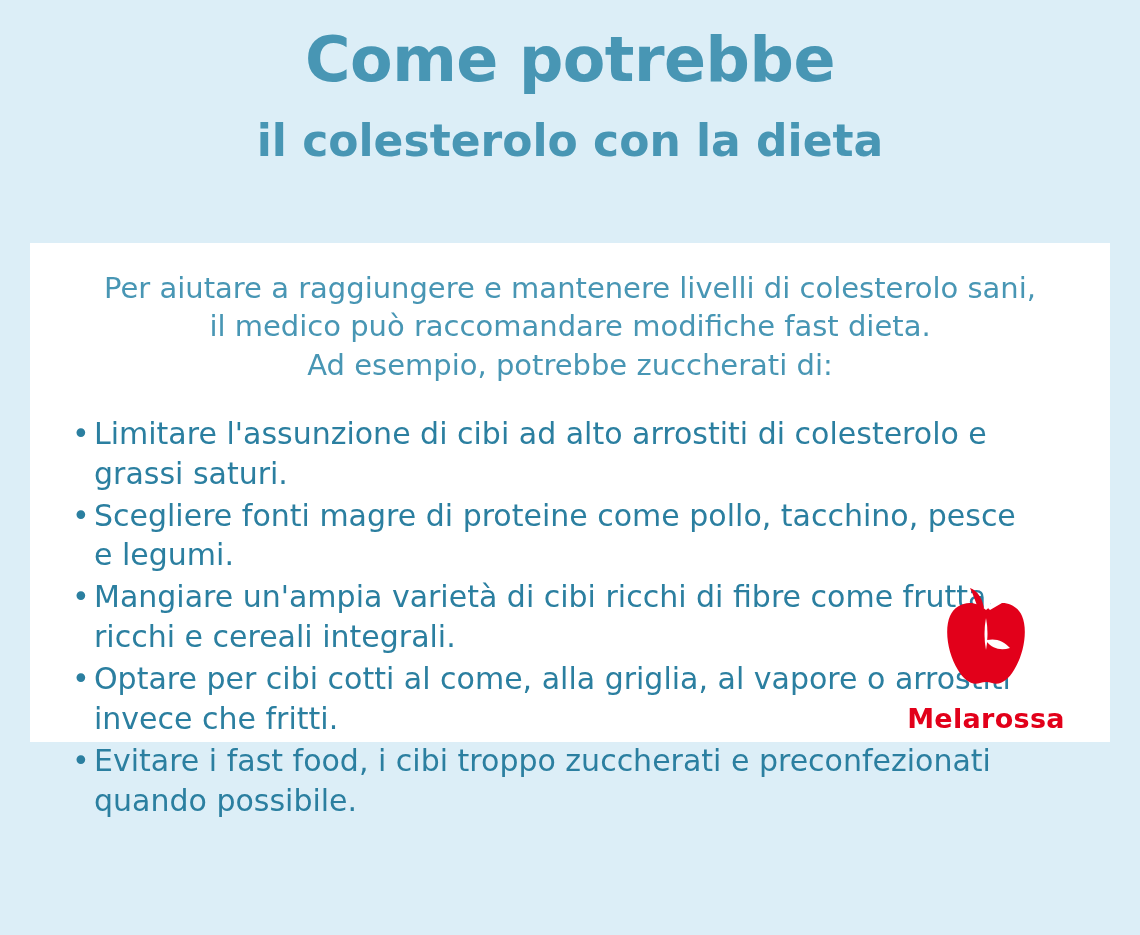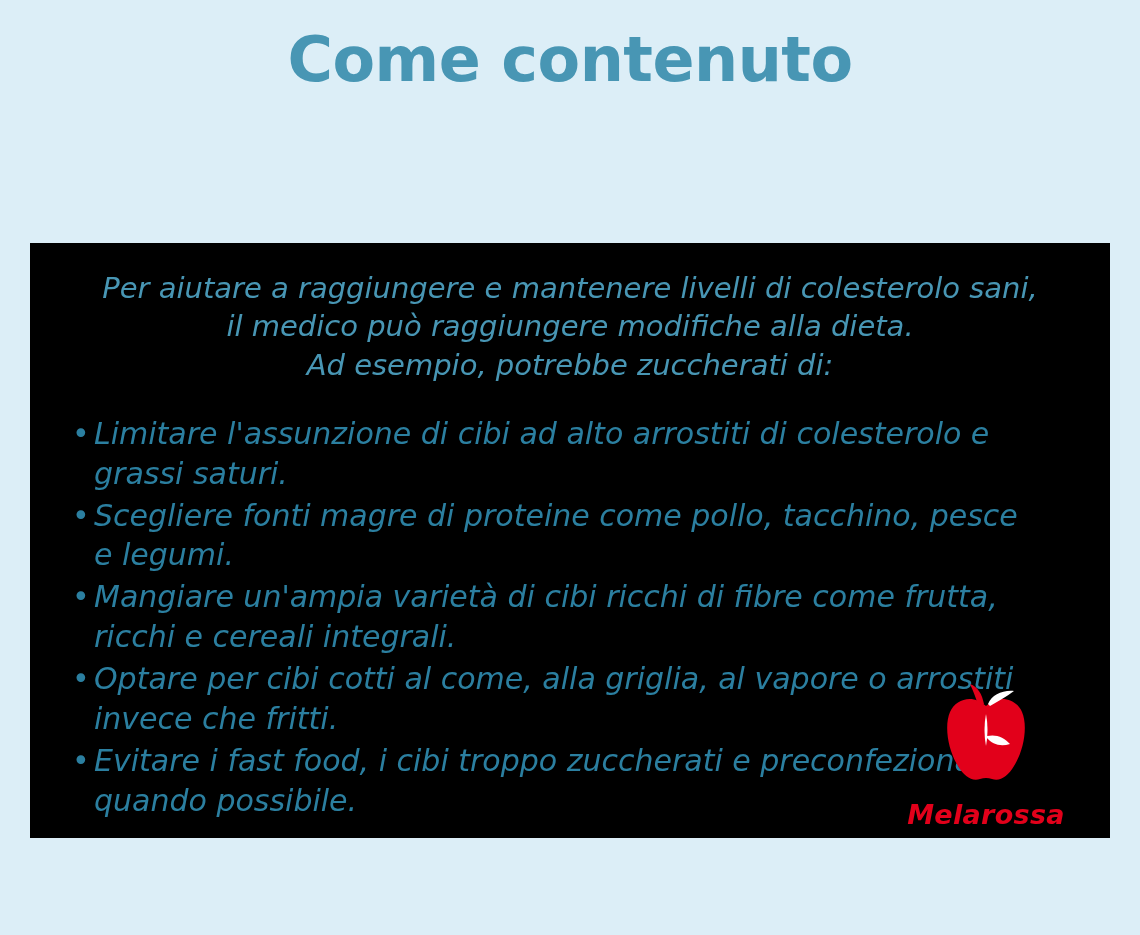--- a/index.html
+++ b/index.html
@@ -39,24 +39,23 @@
     font-weight: bold;
     color: #4896b4;
     line-height: 1.15;
     margin: 22px 0 0 0;
   }
   .card {
     position: absolute;
     left: 30px;
     top: 243px;
     width: 1080px;
-    height: 595px;
-    background: #000000;
+    height: 499px;
+    background: #ffffff;
     box-sizing: border-box;
-    font-style: italic;
   }
   .intro {
     text-align: center;
     color: #4896b4;
     font-size: 29px;
     line-height: 1.32;
     padding: 26px 50px 0 50px;
     box-sizing: border-box;
   }
   .intro div {
@@ -102,28 +101,29 @@
     letter-spacing: 0.3px;
     margin-top: 10px;
   }
 </style>
 </head>
 <body>
 
 <div class="poster">
 
   <div class="header">
-    <h1 class="title-main">Come contenuto</h1>
+    <h1 class="title-main">Come potrebbe</h1>
+    <h2 class="title-sub">il colesterolo con la dieta</h2>
   </div>
 
   <div class="card">
 
     <div class="intro">
       <div>Per aiutare a raggiungere e mantenere livelli di colesterolo sani,</div>
-      <div>il medico può raggiungere modifiche alla dieta.</div>
+      <div>il medico può raccomandare modifiche fast dieta.</div>
       <div>Ad esempio, potrebbe zuccherati di:</div>
     </div>
 
     <ul class="bullets">
       <li>
         <span class="dot">•</span>
         <span>Limitare l'assunzione di cibi ad alto arrostiti di colesterolo e grassi saturi.</span>
       </li>
       <li>
         <span class="dot">•</span>

